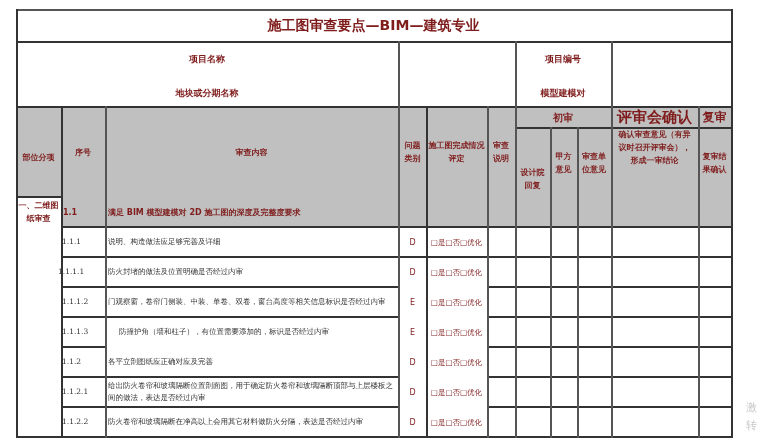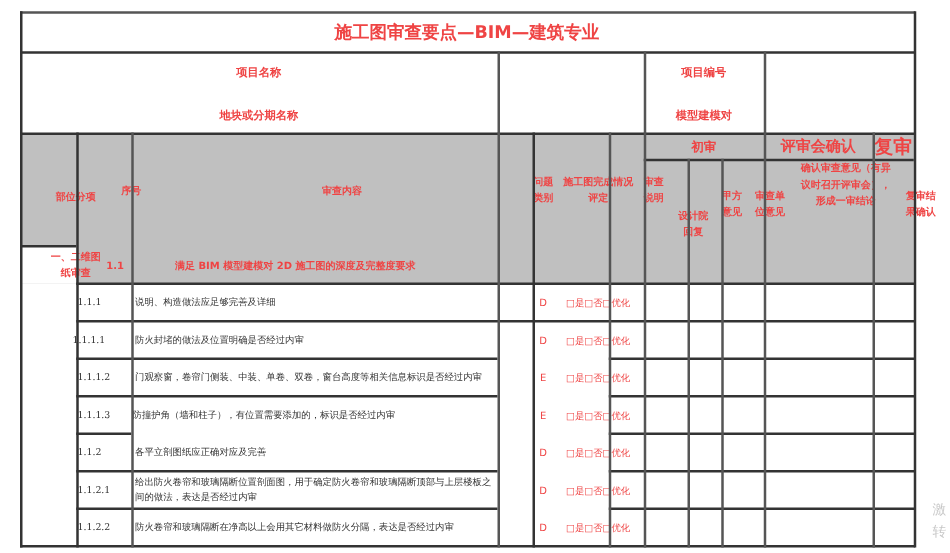--- a/index.html
+++ b/index.html
@@ -1,26 +1,26 @@
 <!DOCTYPE html>
 <html><head>
 <meta charset="utf-8">
 <style>
   html,body{margin:0;padding:0;background:#fff;}
   body{width:760px;height:442px;position:relative;overflow:hidden;font-family:"DejaVu Sans","Liberation Sans",sans-serif;}
   .abs{position:absolute;box-sizing:border-box;}
-  .cell{position:absolute;box-sizing:border-box;display:flex;align-items:center;justify-content:center;text-align:center;color:#ef4444;}
+  .cell{position:absolute;box-sizing:border-box;display:flex;align-items:center;justify-content:center;text-align:center;color:#7f1d1d;}
   .gray{background:#c0c0c0;}
   .bold{font-weight:bold;}
   .hl{position:absolute;background:#333;height:1.5px;}
   .vl{position:absolute;background:#555;width:1.5px;}
   .serif{font-family:"DejaVu Serif","Liberation Serif",serif;color:#333;}
   .left{justify-content:flex-start;text-align:left;}
   .fs7{font-size:7.5px;line-height:12px;}
-  .fs8{font-size:8px;line-height:13px;margin-left:22px;}
+  .fs8{font-size:8px;line-height:13px;}
   .fs9{font-size:9px;line-height:13px;}
   .title{font-size:14px;font-weight:bold;}
   .watermark{position:absolute;color:#c8c8c8;font-size:11px;line-height:15px;}
 </style>
 </head>
 <body>
 
 <div class="cell title" style="left:16px;top:10px;width:715px;height:32px;">施工图审查要点—BIM—建筑专业</div>
 
 <div class="cell fs9 bold" style="left:16px;top:44px;width:382px;height:30px;">项目名称</div>
@@ -36,29 +36,29 @@
 <div class="cell fs8 bold" style="left:16px;top:107px;width:45px;height:100px;border-radius:21px;">部位分项</div>
 <div class="cell fs8 bold" style="left:61px;top:107px;width:44px;height:90px;">序号</div>
 <div class="cell fs8 bold" style="left:105px;top:107px;width:293px;height:90px;">审查内容</div>
 <div class="cell fs8 bold" style="left:399px;top:107px;width:27px;height:90px;padding:0 3px;">问题类别</div>
 <div class="cell fs8 bold" style="left:426px;top:107px;width:61px;height:90px;padding:0 2px;">施工图完成情况评定</div>
 <div class="cell fs8 bold" style="left:487px;top:107px;width:28px;height:90px;padding:0 3px;">审查说明</div>
 <div class="cell bold" style="left:515px;top:107px;width:96px;height:21px;font-size:10px;">初审</div>
 <div class="cell fs8 bold" style="left:515px;top:144px;width:35px;height:69px;padding:0 2px;">设计院回复</div>
 <div class="cell fs8 bold" style="left:550px;top:128px;width:27px;height:69px;padding:0 3px;">甲方意见</div>
 <div class="cell fs8 bold" style="left:577px;top:128px;width:34px;height:69px;padding:0 2px;">审查单位意见</div>
-<div class="cell bold" style="left:611px;top:107px;width:87px;height:21px;font-size:12px;">评审会确认</div>
+<div class="cell bold" style="left:611px;top:107px;width:87px;height:21px;font-size:15px;">评审会确认</div>
 <div class="cell fs8 bold" style="left:611px;top:128px;width:87px;height:45px;padding:0 4px;align-items:flex-start;">确认审查意见（有异议时召开评审会），形成一审结论</div>
-<div class="cell bold" style="left:698px;top:107px;width:33px;height:21px;font-size:15px;">复审</div>
+<div class="cell bold" style="left:698px;top:107px;width:33px;height:21px;font-size:12px;">复审</div>
 <div class="cell fs8 bold" style="left:698px;top:128px;width:33px;height:69px;padding:0 3px;">复审结果确认</div>
 
 <div class="cell fs8 bold" style="left:16px;top:197px;width:45px;height:30px;padding:0 2px;">一、二维图纸审查</div>
 
 <div class="cell fs8 bold left" style="left:62px;top:197px;width:43px;height:30px;padding-left:1px;">1.1</div>
-<div class="cell fs8 bold left" style="left:106px;top:197px;width:233px;height:30px;padding-left:12px;">满足 BIM 模型建模对 2D 施工图的深度及完整度要求</div>
+<div class="cell fs8 bold left" style="left:106px;top:197px;width:233px;height:30px;padding-left:2px;">满足 BIM 模型建模对 2D 施工图的深度及完整度要求</div>
 
 <div>
   <div class="cell fs7 serif left" style="left:62px;top:227px;width:43px;height:30px;">1.1.1</div>
   <div class="cell fs7 serif left" style="left:106px;top:227px;width:292px;height:30px;padding:0 2px;">说明、构造做法应足够完善及详细</div>
   <div class="cell fs8" style="left:399px;top:227px;width:27px;height:30px;">D</div>
   <div class="cell fs8" style="left:426px;top:227px;width:61px;height:30px;font-size:7.5px;">□是□否□优化</div>
 </div>
 <div>
   <div class="cell fs7 serif left" style="left:58px;top:257px;width:43px;height:30px;">1.1.1.1</div>
   <div class="cell fs7 serif left" style="left:106px;top:257px;width:292px;height:30px;padding:0 2px;">防火封堵的做法及位置明确是否经过内审</div>
@@ -66,21 +66,21 @@
   <div class="cell fs8" style="left:426px;top:257px;width:61px;height:30px;font-size:7.5px;">□是□否□优化</div>
 </div>
 <div>
   <div class="cell fs7 serif left" style="left:62px;top:287px;width:43px;height:30px;">1.1.1.2</div>
   <div class="cell fs7 serif left" style="left:106px;top:287px;width:292px;height:30px;padding:0 2px;">门观察窗，卷帘门侧装、中装、单卷、双卷，窗台高度等相关信息标识是否经过内审</div>
   <div class="cell fs8" style="left:399px;top:287px;width:27px;height:30px;">E</div>
   <div class="cell fs8" style="left:426px;top:287px;width:61px;height:30px;font-size:7.5px;">□是□否□优化</div>
 </div>
 <div>
   <div class="cell fs7 serif left" style="left:62px;top:317px;width:43px;height:30px;">1.1.1.3</div>
-  <div class="cell fs7 serif left" style="left:106px;top:317px;width:292px;height:30px;padding:0 0;">防撞护角（墙和柱子），有位置需要添加的，标识是否经过内审</div>
+  <div class="cell fs7 serif left" style="left:106px;top:317px;width:292px;height:30px;padding:0 13px;">防撞护角（墙和柱子），有位置需要添加的，标识是否经过内审</div>
   <div class="cell fs8" style="left:399px;top:317px;width:27px;height:30px;">E</div>
   <div class="cell fs8" style="left:426px;top:317px;width:61px;height:30px;font-size:7.5px;">□是□否□优化</div>
 </div>
 <div>
   <div class="cell fs7 serif left" style="left:62px;top:347px;width:43px;height:30px;">1.1.2</div>
   <div class="cell fs7 serif left" style="left:106px;top:347px;width:292px;height:30px;padding:0 2px;">各平立剖图纸应正确对应及完善</div>
   <div class="cell fs8" style="left:399px;top:347px;width:27px;height:30px;">D</div>
   <div class="cell fs8" style="left:426px;top:347px;width:61px;height:30px;font-size:7.5px;">□是□否□优化</div>
 </div>
 <div>

